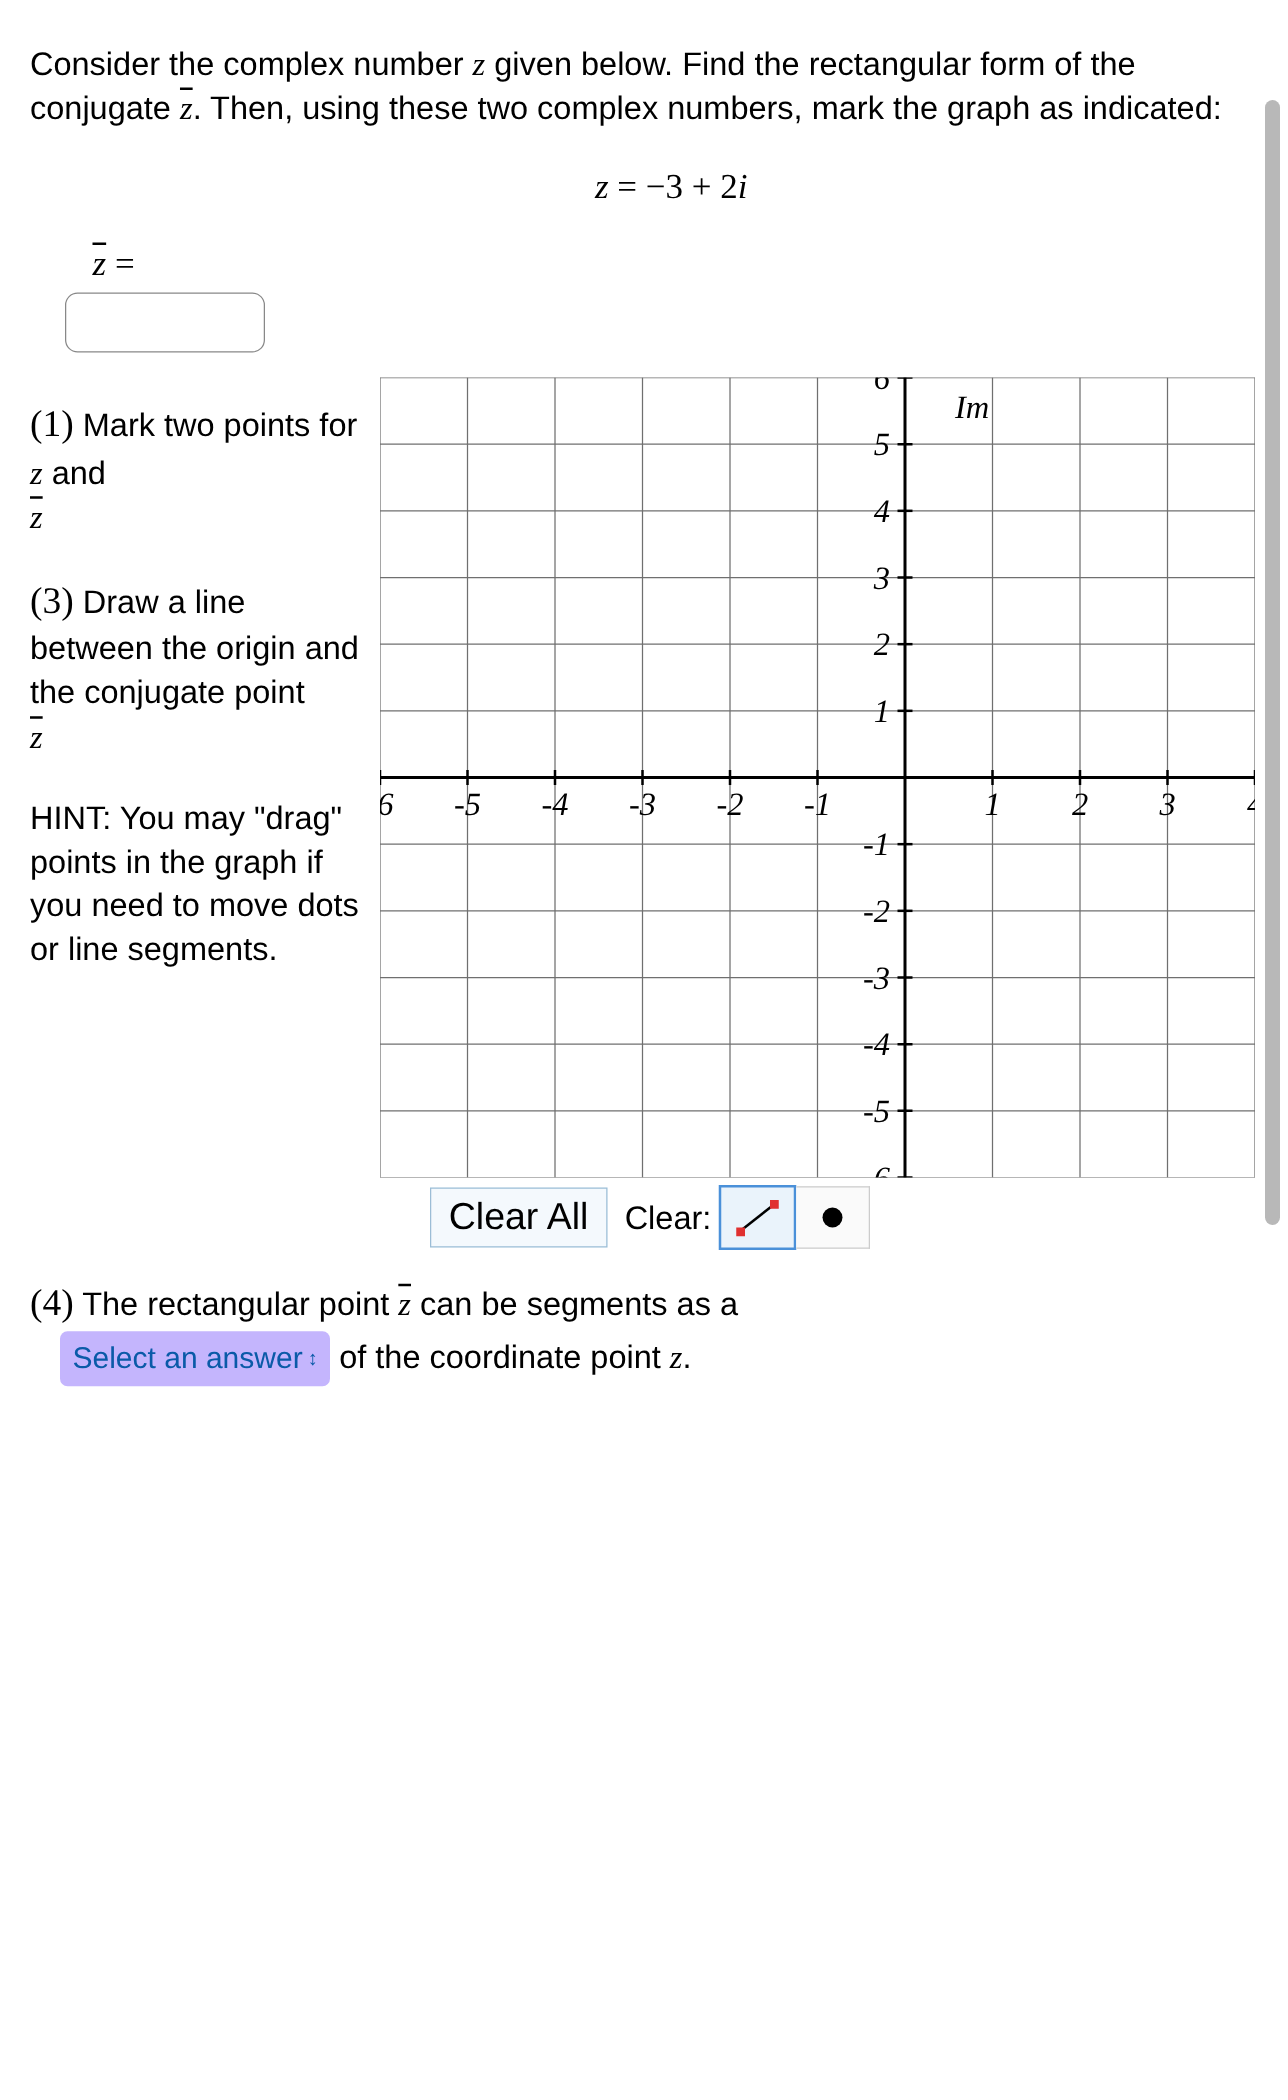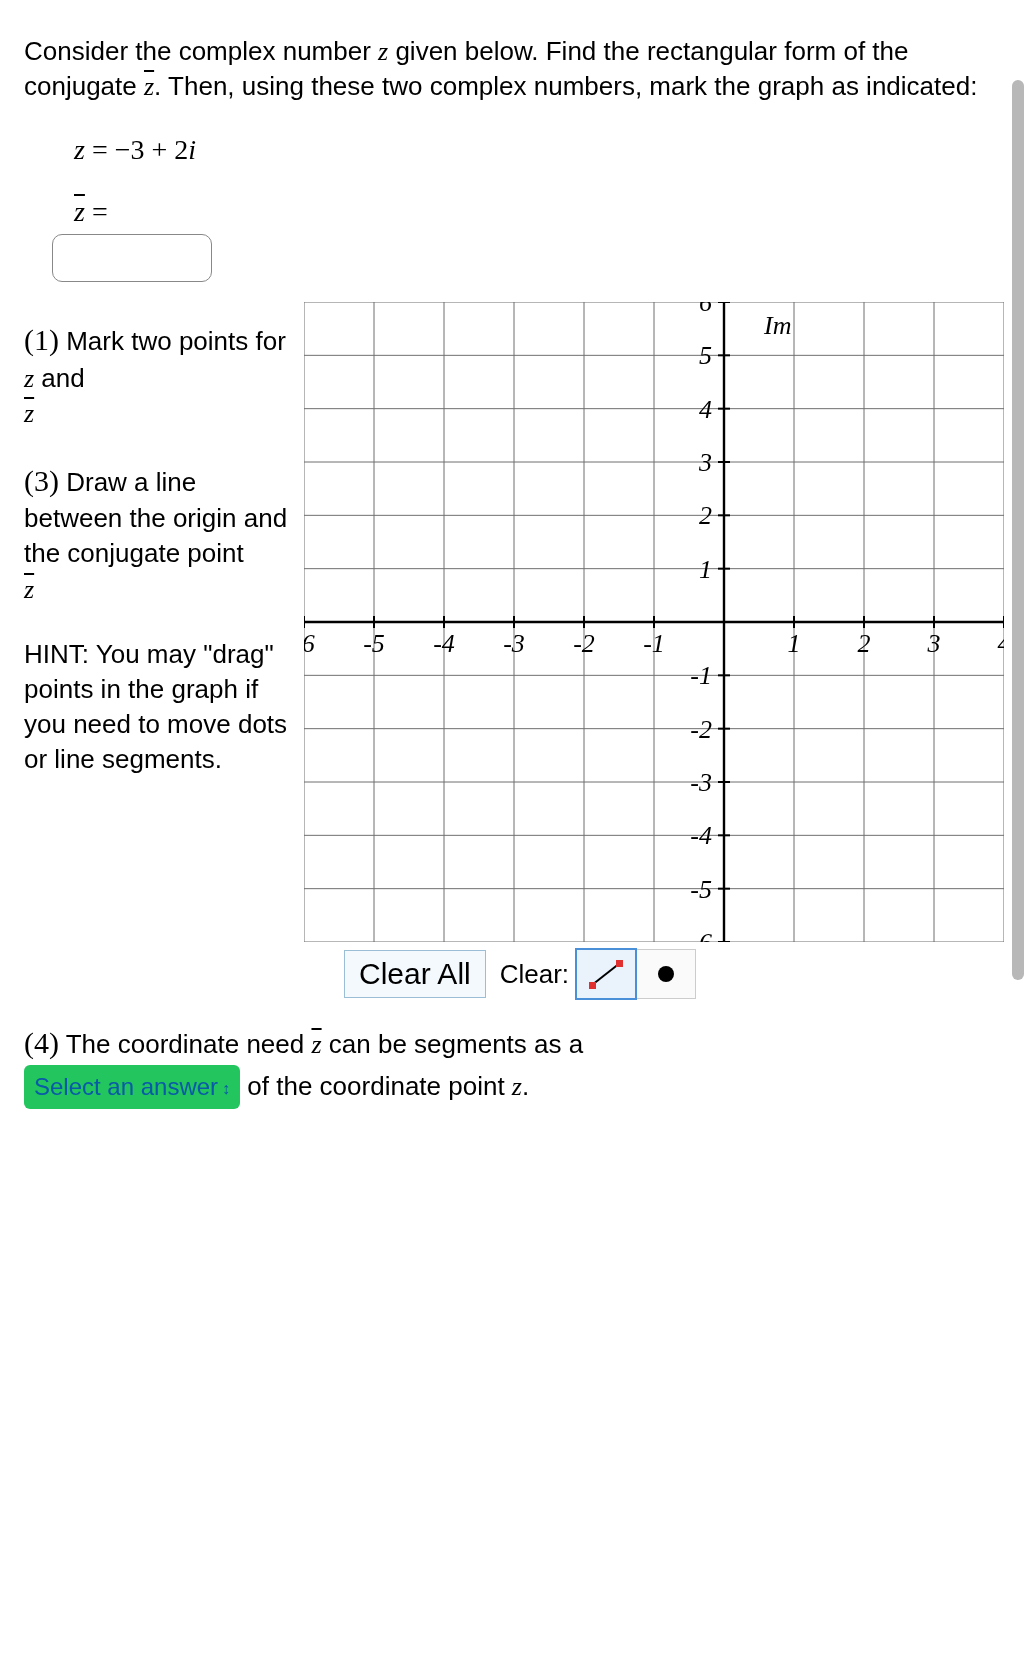--- a/index.html
+++ b/index.html
@@ -18,21 +18,21 @@
     top: 80px;
     width: 12px;
     height: 900px;
     background: #b8b8b8;
     border-radius: 6px;
   }
   p.intro { margin: 14px 0 30px 0; line-height: 1.35; }
   .math-ital { font-family: 'Times New Roman', serif; font-style: italic; }
   .math { font-family: 'Times New Roman', serif; }
   .zbar { text-decoration: overline; }
-  .eqblock { margin: 20px 0 10px 50px; font-family: 'Times New Roman', serif; font-size: 28px; }
+  .eqblock { margin: 20px 0 10px 50px; font-family: 'Times New Roman', serif; font-size: 28px; text-align: center; }
   .eqblock2 { margin: 30px 0 6px 50px; font-family: 'Times New Roman', serif; font-size: 28px; }
   .answer-input {
     display:inline-block;
     margin-left: 28px;
     width: 160px;
     height: 48px;
     border: 1px solid #888;
     border-radius: 10px;
     background: #fff;
     font-size: 22px;
@@ -76,26 +76,27 @@
     cursor:pointer;
   }
   .tool-btn + .tool-btn { border-left: none; }
   .tool-btn.selected {
     border: 2px solid #4a90d9;
     background: #eaf3fb;
   }
   .q4 { margin-top: 20px; line-height:1.5; }
   .select-pill {
     display:inline-block;
-    background: #22c55e;
+    background: #c4b5fd;
     color: #0a5aa8;
     border-radius: 6px;
     padding: 4px 10px;
     font-size: 24px;
     cursor:pointer;
+    margin-left:24px;
   }
   .updown { font-size: 16px; vertical-align: middle; margin-left:4px; }
   svg.graph { display:block; }
   svg text { font-family: 'Times New Roman', serif; font-style: italic; font-size: 26px; fill:#000; }
 </style>
 </head>
 <body>
 
 
 
@@ -214,18 +215,18 @@
       <div class="tool-btn">
         <svg width="40" height="34" viewBox="0 0 40 34">
           <circle cx="20" cy="17" r="8" fill="#000"></circle>
         </svg>
       </div>
     </div>
   </div>
 </div>
 
 <div class="q4">
-  <span class="num math" style="font-size:30px">(4)</span><span> The coordinate need </span><span class="math-ital zbar">z</span><span> can be segments as a </span><br>
+  <span class="num math" style="font-size:30px">(4)</span><span> The rectangular point </span><span class="math-ital zbar">z</span><span> can be segments as a </span><br>
   <span class="select-pill"><span>Select an answer</span><span class="updown">↕</span></span><span> of the coordinate point </span><span class="math-ital">z</span><span>.</span>
 </div>
 
 
 
 
 </body></html>

